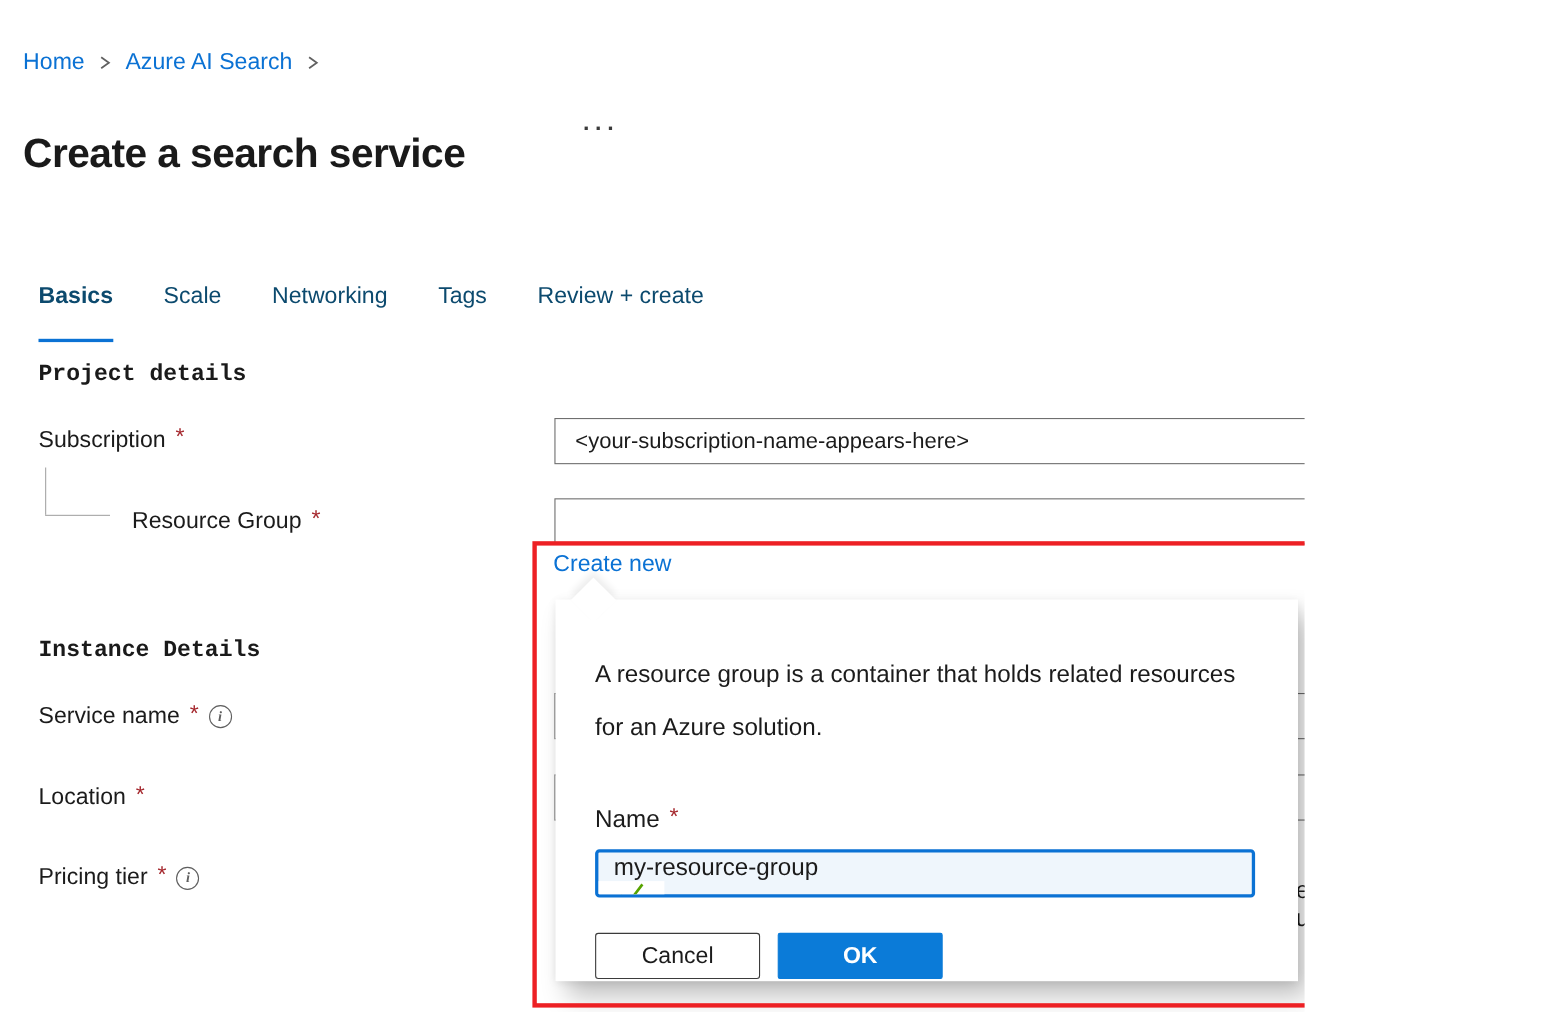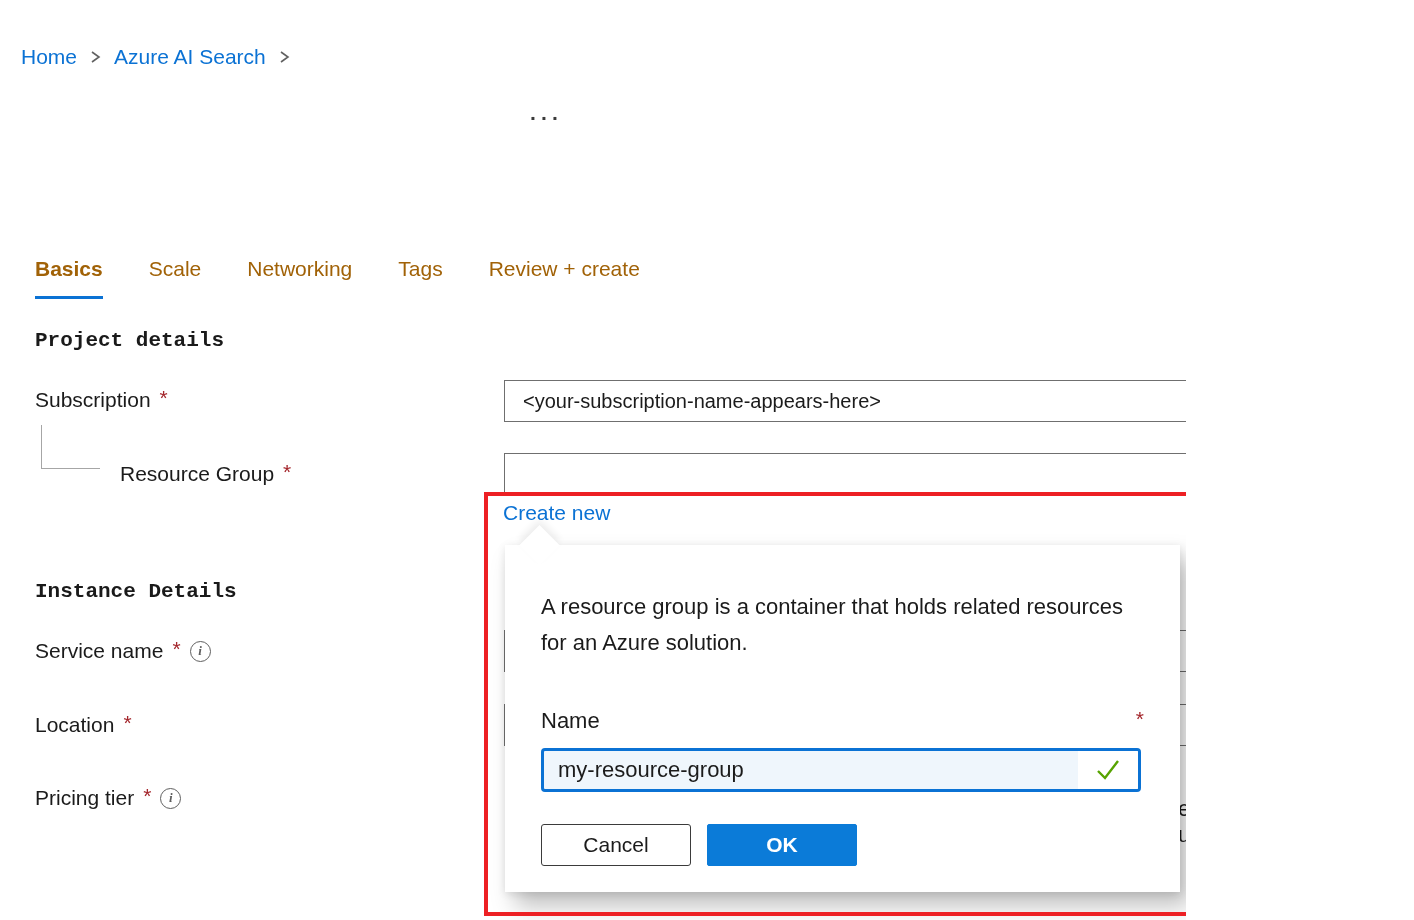--- a/index.html
+++ b/index.html
@@ -30,21 +30,21 @@
   .more-dots {
     position: absolute; left: 530px; top: 78px;
     font-size: 21px; font-weight: 700; letter-spacing: 4px; color: #3a3a3a;
     cursor: pointer;
   }
   
   .tabs {
     position: absolute; left: 35px; top: 229px;
     display: flex; gap: 46px; font-size: 21px;
   }
-  .tab { padding-bottom: 15px; cursor: pointer; color: #a16207; border-bottom: 3px solid transparent; }
+  .tab { padding-bottom: 27px; cursor: pointer; color: #0c4a6e; border-bottom: 3px solid transparent; }
   .tab.active { font-weight: 700; border-bottom: 3px solid #0b72d4; }
   
   .section-heading { position: absolute; font-size: 21px; font-weight: 700; color: #1a1a1a; font-family: Liberation Mono, monospace; }
   #project-details { left: 35px; top: 301px; }
   #instance-details { left: 35px; top: 552px; }
   
   .field-label {
     position: absolute; font-size: 21px; color: #1b1b1b;
     display: flex; align-items: center; gap: 9px; white-space: nowrap;
   }
@@ -81,29 +81,29 @@
     position: absolute; left: 505px; top: 517px; width: 675px; height: 347px;
     background: #ffffff; z-index: 10;
     box-shadow: 10px 14px 22px rgba(0,0,0,0.25), 0 2px 8px rgba(0,0,0,0.10);
     box-sizing: border-box; padding: 44px 36px 0 36px;
   }
   .popup::before {
     content: ""; position: absolute; top: -14px; left: 20px;
     width: 29px; height: 29px; background: #ffffff; transform: rotate(45deg);
     box-shadow: -4px -4px 7px rgba(0,0,0,0.07);
   }
-  .popup-desc { width: 585px; font-size: 22px; line-height: 36px; color: #1b1b1b; }
+  .popup-desc { width: 585px; font-size: 22px; line-height: 48px; color: #1b1b1b; }
   .popup-name-label {
     margin-top: 47px; font-size: 22px; color: #1b1b1b;
-    display: flex; align-items: center; gap: 9px; justify-content: space-between;
+    display: flex; align-items: center; gap: 9px;
   }
   .name-input-wrap {
     margin-top: 14px; width: 600px; height: 44px;
     border: 3px solid #0b72d4; border-radius: 4px; background: #eff6fc;
-    box-sizing: border-box; display: flex; align-items: stretch; overflow: hidden;
+    box-sizing: border-box; display: flex; align-items: stretch; overflow: hidden; flex-direction: column;
   }
   .name-input-wrap input {
     flex: 1; border: none; outline: none; background: transparent;
     font-family: "Liberation Sans", sans-serif; font-size: 22px; color: #1b1b1b;
     padding: 0 0 0 14px;
   }
   .valid-badge { width: 60px; background: #ffffff; display: flex; align-items: center; justify-content: center; }
   .popup-buttons { margin-top: 32px; display: flex; gap: 16px; }
   .btn {
     height: 42px; font-family: "Liberation Sans", sans-serif; font-size: 21px;
@@ -131,20 +131,21 @@
         </svg>
     </span>
     <a>Azure AI Search</a>
     <span class="crumb-sep">
       <svg width="13" height="16" viewBox="0 0 13 16">
           <polyline points="3,3 10,8 3,13" fill="none" stroke="#616161" stroke-width="1.6"></polyline>
         </svg>
     </span>
   </nav>
 
+  <h1 class="page-title">Create a search service</h1>
   <span class="more-dots">···</span>
 
   <div class="tabs">
     <div class="tab active">Basics</div>
     <div class="tab">Scale</div>
     <div class="tab">Networking</div>
     <div class="tab">Tags</div>
     <div class="tab">Review + create</div>
   </div>
 

